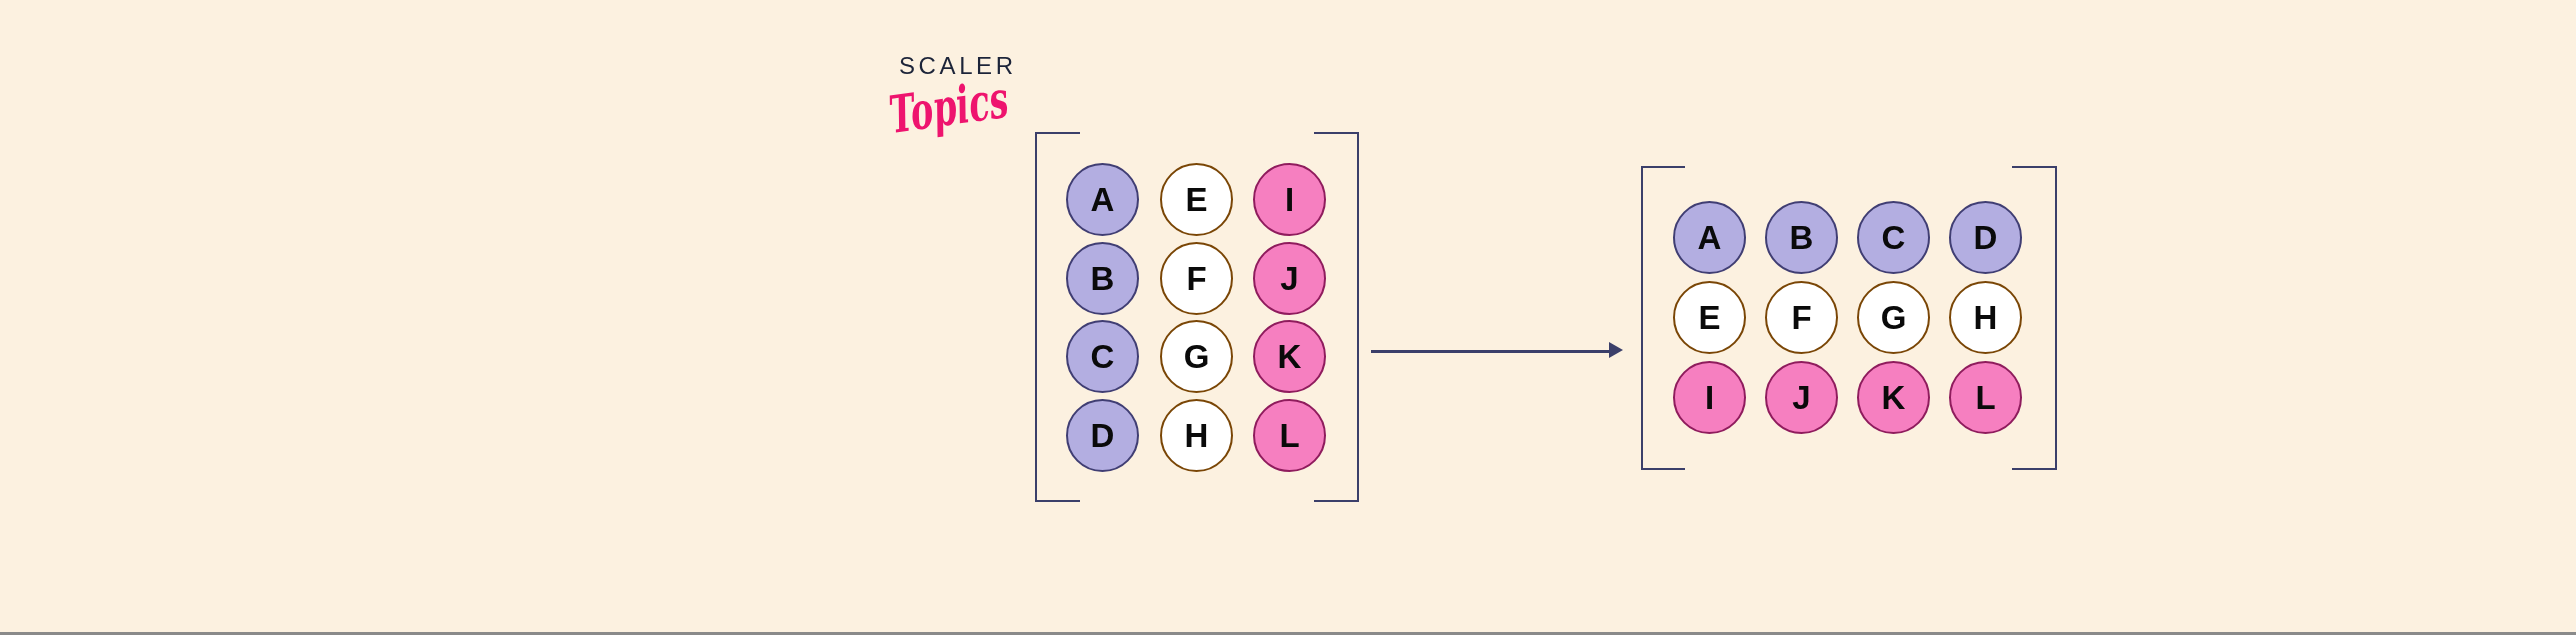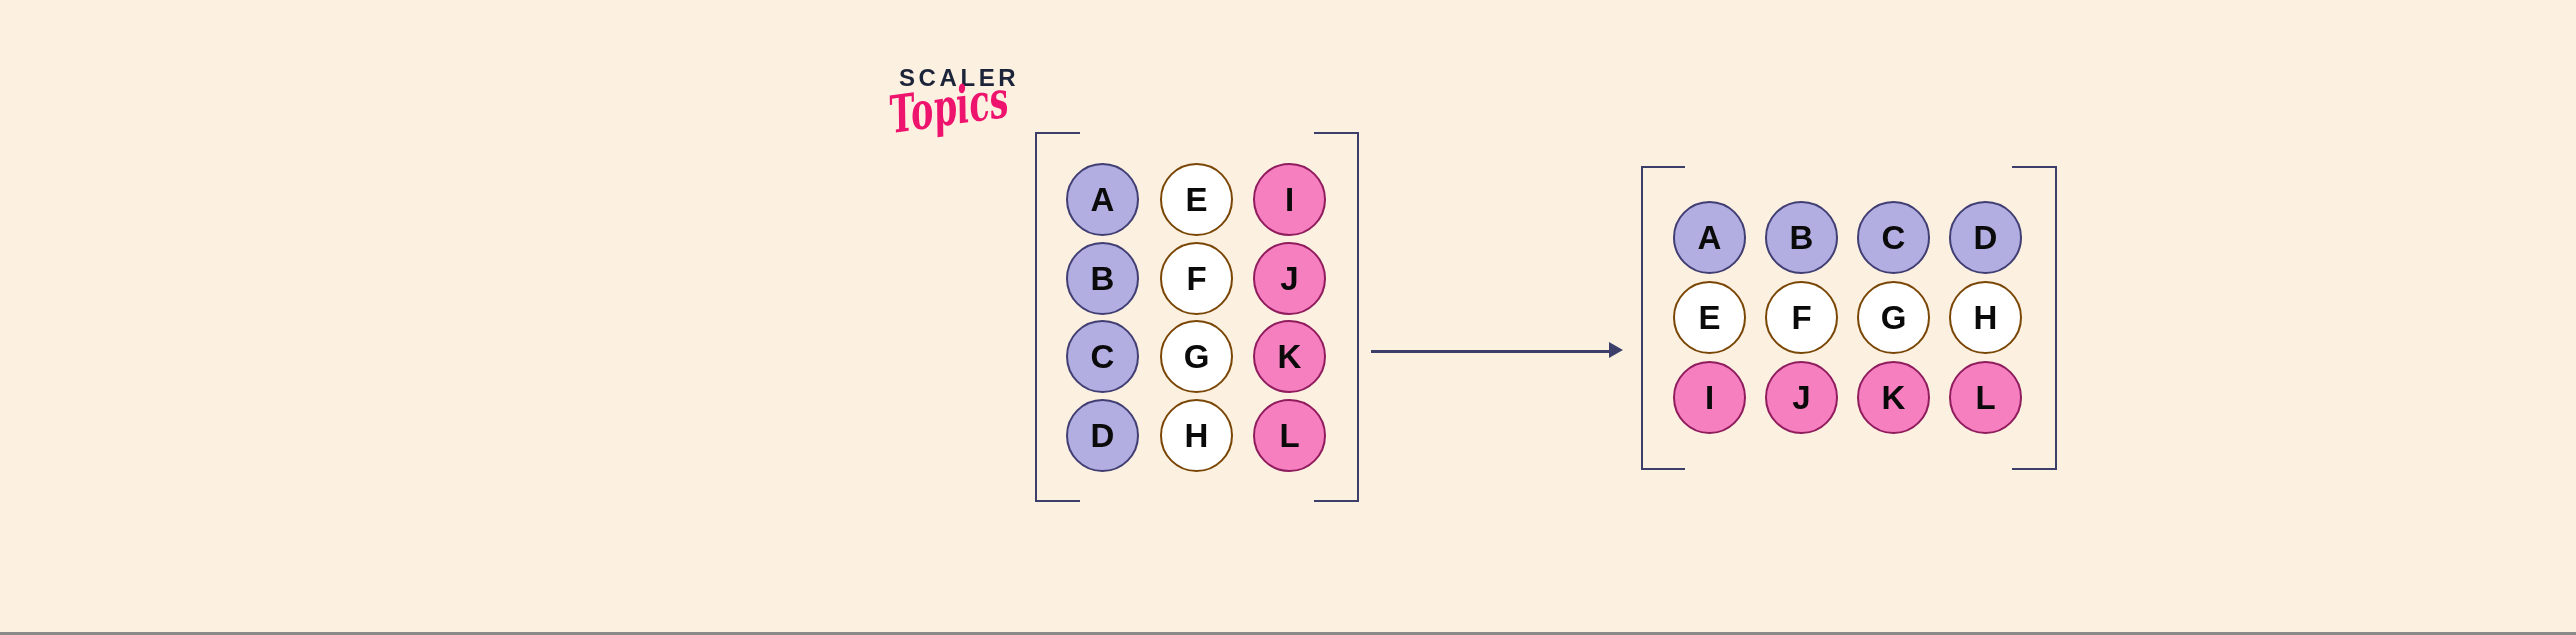--- a/index.html
+++ b/index.html
@@ -10,24 +10,23 @@
     width: 3091px;
     height: 636px;
     background: var(--bg, #fcf1e0);
     overflow: hidden;
   }
 
   
   .logo { position: absolute; left: 886px; top: 49px; width: 149px; height: 108px; }
   .logo-brand {
     position: absolute; left: 13px; top: 2.6px;
-    font-size: 24px; font-weight: bold; letter-spacing: 3.6px;
+    font-size: 24px; font-weight: normal; letter-spacing: 3.6px;
     color: var(--logo-navy, #1c2439);
     white-space: nowrap;
-    margin-top: 12px;
   }
   .logo-script-svg { position: absolute; left: 0; top: 23px; overflow: visible; }
   .logo-script-svg text {
     font-family: "DejaVu Serif", serif;
     font-style: italic; font-weight: bold;
     font-size: 100px;
     fill: var(--logo-pink, #ee146e);
   }
 
   

